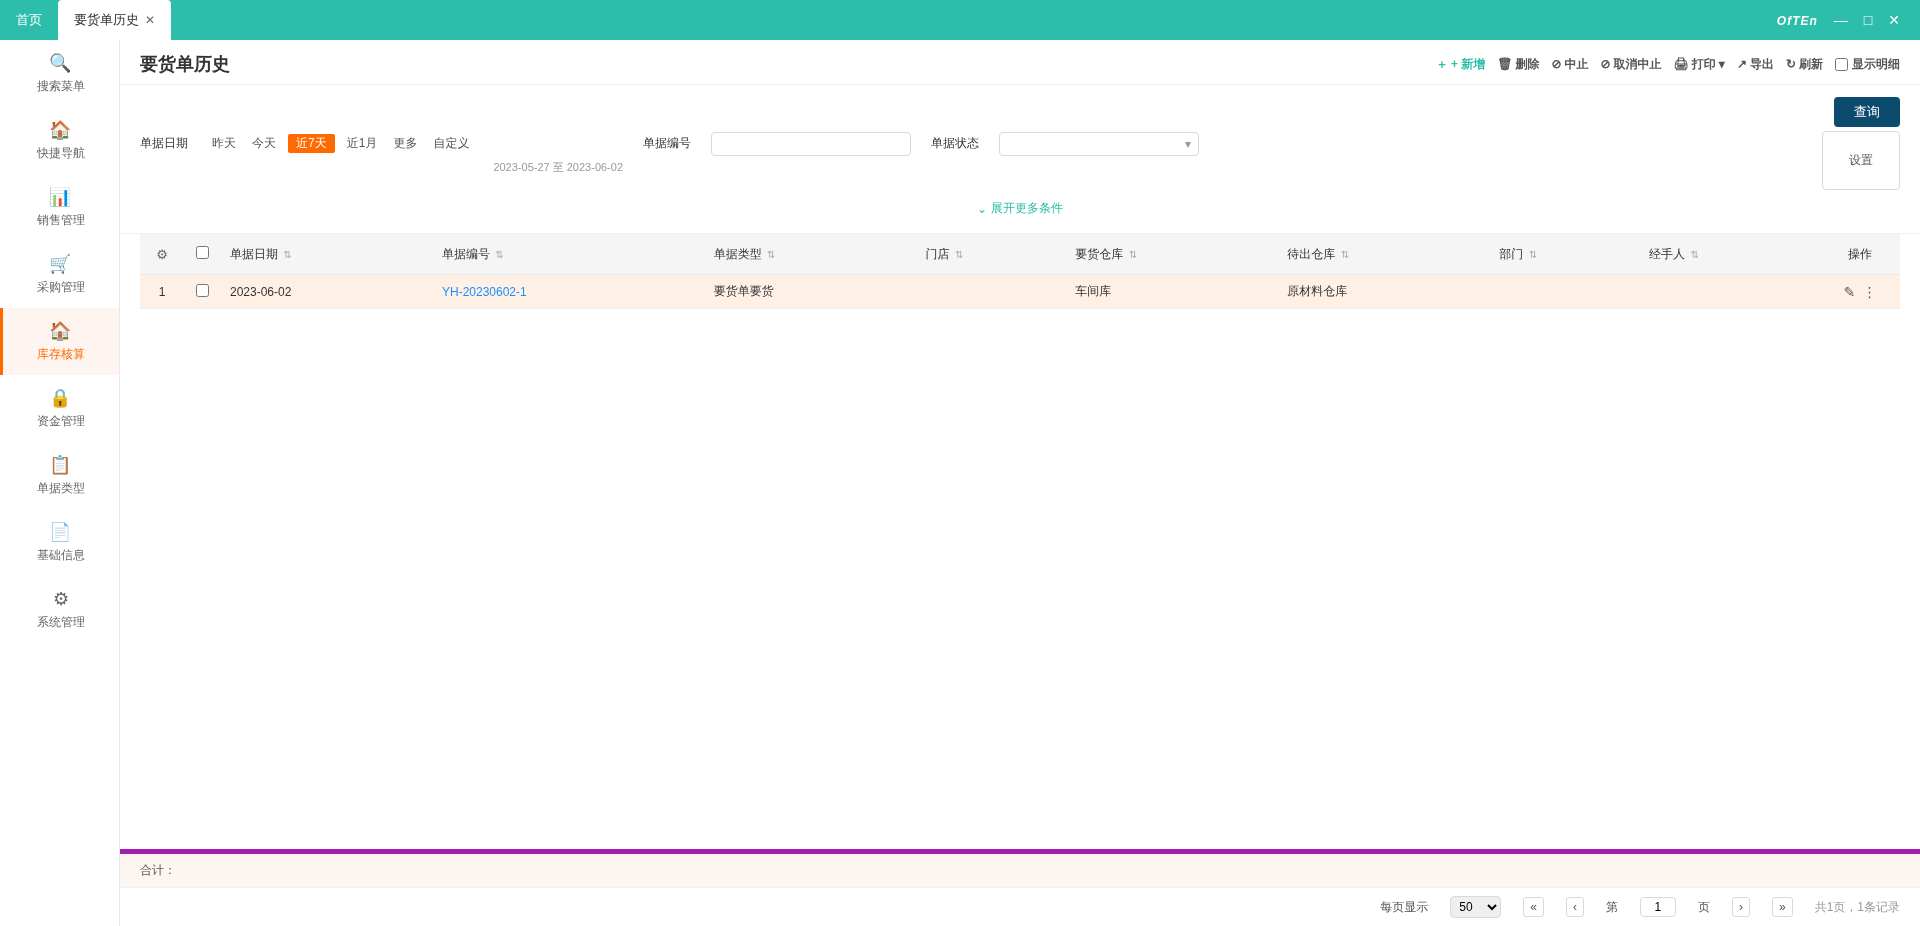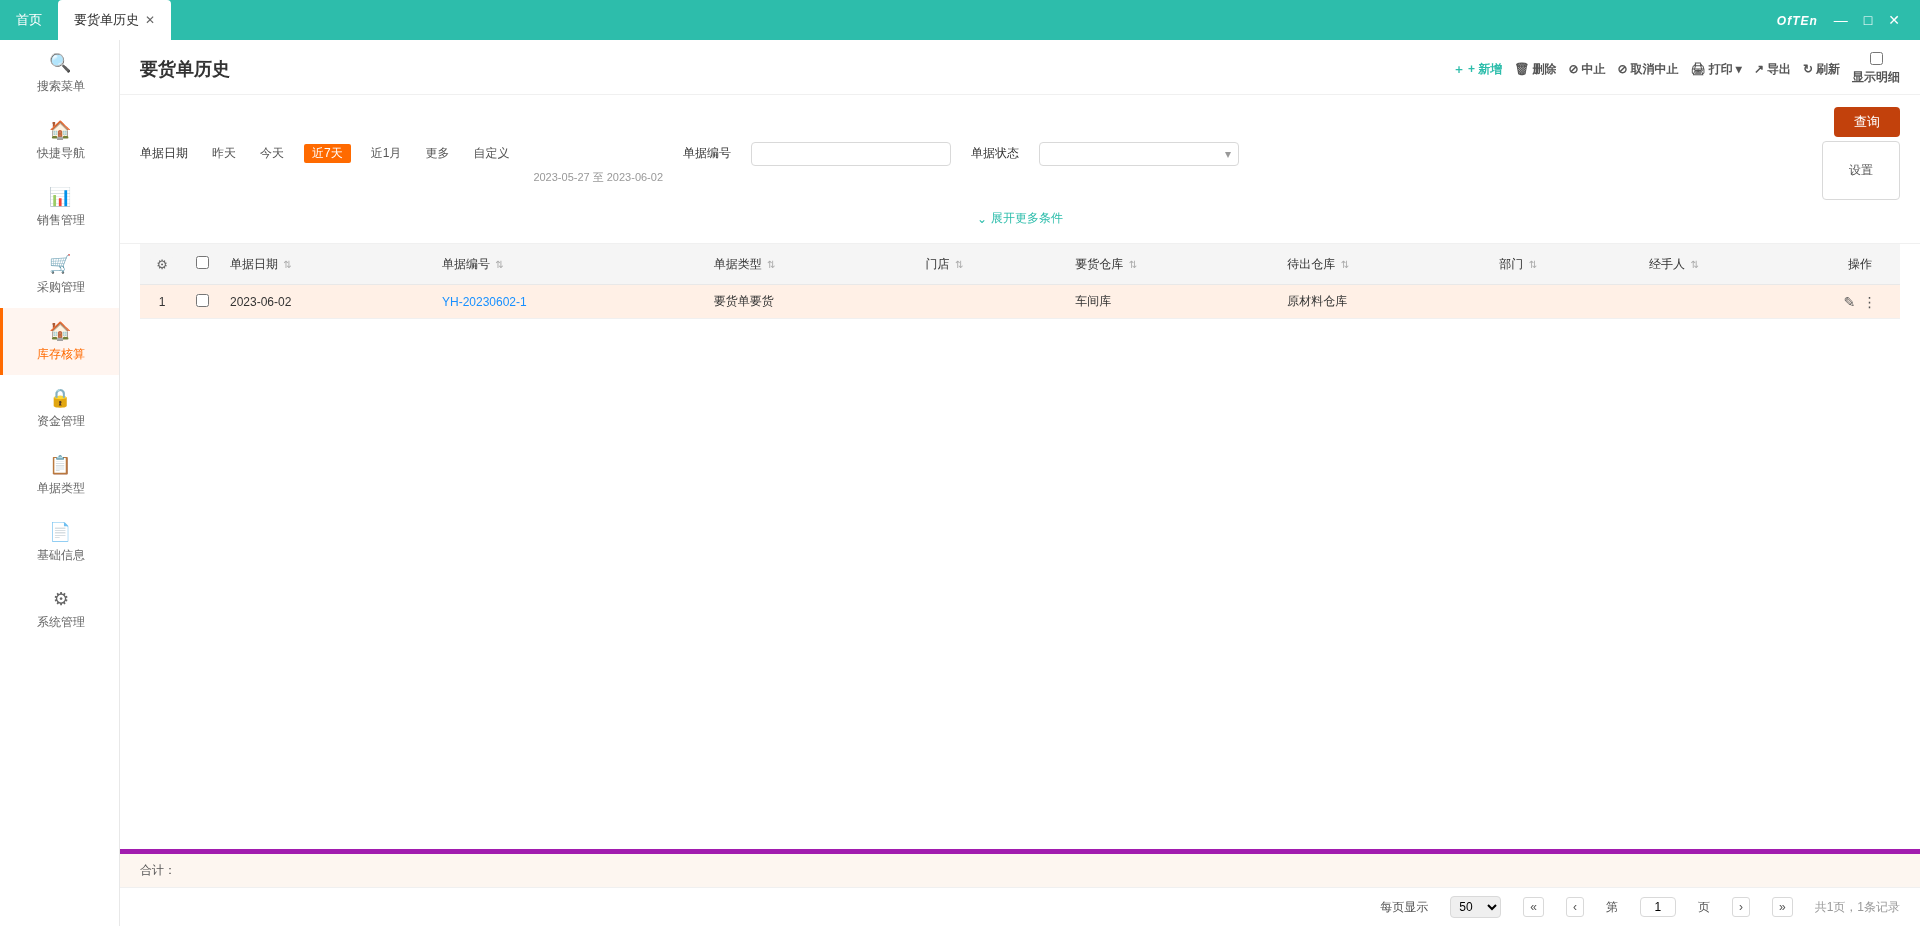--- a/index.html
+++ b/index.html
@@ -120,21 +120,20 @@
       cursor: pointer;
       color: #555;
     }
     .btn-new { color: #2dbdab; }
     .display-detail {
       display: flex;
       align-items: center;
       gap: 4px;
       cursor: pointer;
       color: #555;
-      flex-direction: column;
     }
 
     
     .filter-area {
       padding: 12px 20px;
       background: #fff;
       border-bottom: 1px solid #f0f0f0;
       flex-shrink: 0;
     }
     .filter-row {
@@ -144,21 +143,21 @@
       margin-bottom: 6px;
     }
     .filter-label {
       color: #333;
       font-size: 12px;
       white-space: nowrap;
     }
     .date-filters {
       display: flex;
       align-items: center;
-      gap: 16px;
+      gap: 8px;
     }
     .date-btn {
       color: #555;
       cursor: pointer;
       padding: 1px 4px;
       font-size: 12px;
     }
     .date-btn.active {
       background: #ff6a00;
       color: #fff;
@@ -202,21 +201,21 @@
       pointer-events: none;
       color: #999;
     }
     .filter-actions {
       display: flex;
       flex-direction: column;
       gap: 4px;
       margin-left: auto;
     }
     .btn-query {
-      background: #c2410c;
+      background: #0c4a6e;
       color: #fff;
       border: none;
       border-radius: 4px;
       padding: 6px 20px;
       cursor: pointer;
       font-size: 13px;
       margin-left: 12px;
     }
     .btn-setting {
       background: #fff;

